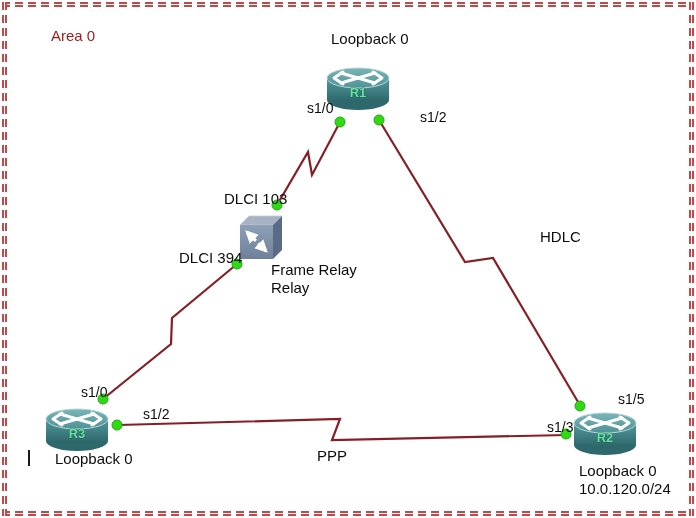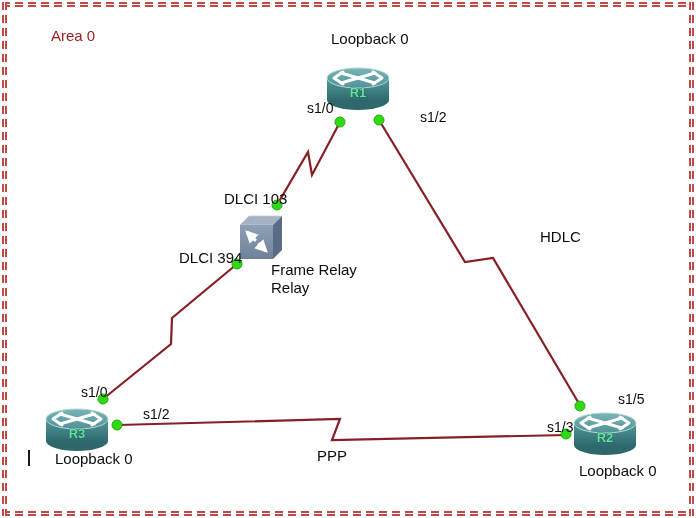--- a/index.html
+++ b/index.html
@@ -125,15 +125,15 @@
   <div class="lbl" style="left:516px;top:228px;">HDLC</div>
   <div class="lbl" style="left:293px;top:447px;">PPP</div>
 
   <div class="lbl iface" style="left:57px;top:384px;">s1/0</div>
   <div class="lbl iface" style="left:119px;top:406px;">s1/2</div>
   <div id="r3-cursor"></div>
   <div class="lbl" style="left:31px;top:450px;"><span>Loopback 0</span><br></div>
 
   <div class="lbl iface" style="left:594px;top:391px;">s1/5</div>
   <div class="lbl iface" style="left:523px;top:419px;">s1/3</div>
-  <div class="lbl" style="left:555px;top:462px;"><span>Loopback 0</span><br></div>
+  <div class="lbl" style="left:555px;top:462px;"><span>Loopback 0</span><br><span>10.0.120.0/24</span></div>
 
 </div>
 
 </body></html>

